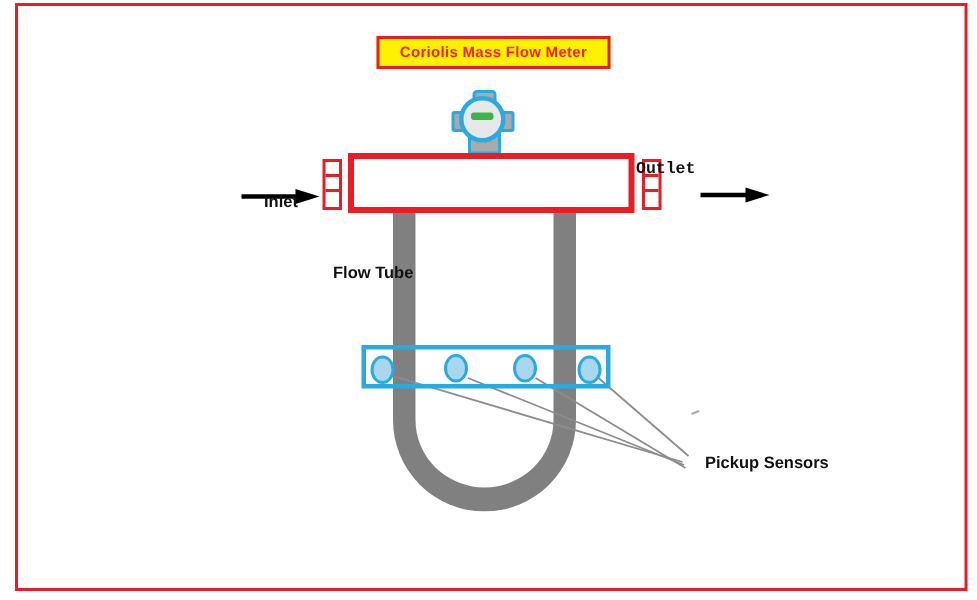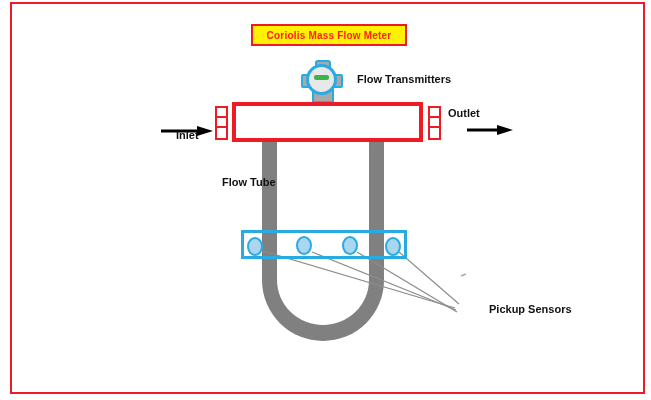--- a/index.html
+++ b/index.html
@@ -48,24 +48,24 @@
   .sensor{position:absolute;width:12px;height:15px;background:#A9D7F0;border:2px solid #29ABE2;
           border-radius:50%;z-index:3;}
   .sensor.s1{left:247px;top:237px;}
   .sensor.s2{left:296px;top:236px;}
   .sensor.s3{left:342px;top:236px;}
   .sensor.s4{left:385px;top:237px;}
 
   svg.overlay{position:absolute;left:0;top:0;z-index:2;pointer-events:none;}
 
   .lbl-inlet{left:176px;top:109px;margin-top:20px;}
-  .lbl-outlet{left:448px;top:107px;}
+  .lbl-outlet{left:424px;top:107px;font-family:Liberation Mono, monospace;}
   .lbl-transmitters{left:357px;top:73px;}
   .lbl-flowtube{left:190px;top:176px;margin-left:32px;}
-  .lbl-pickup{left:465px;top:303px;padding-left:24px;}
+  .lbl-pickup{left:446px;top:303px;padding-left:24px;}
 </style>
 </head>
 <body>
 
 <div class="canvas">
 
   <div class="frame"></div>
 
   <div class="title-box">
     <span>Coriolis Mass Flow Meter</span>
@@ -107,17 +107,16 @@
   </div>
 
   <div class="sensor-bar"></div>
   <div class="sensor s1"></div>
   <div class="sensor s2"></div>
   <div class="sensor s3"></div>
   <div class="sensor s4"></div>
 
   <div class="label lbl-inlet">Inlet</div>
   <div class="label lbl-outlet">Outlet</div>
-  <div class="label lbl-transmitters">Flow Transmitters</div>
   <div class="label lbl-flowtube">Flow Tube</div>
   <div class="label lbl-pickup">Pickup Sensors</div>
 
 </div>
 
 </body></html>

